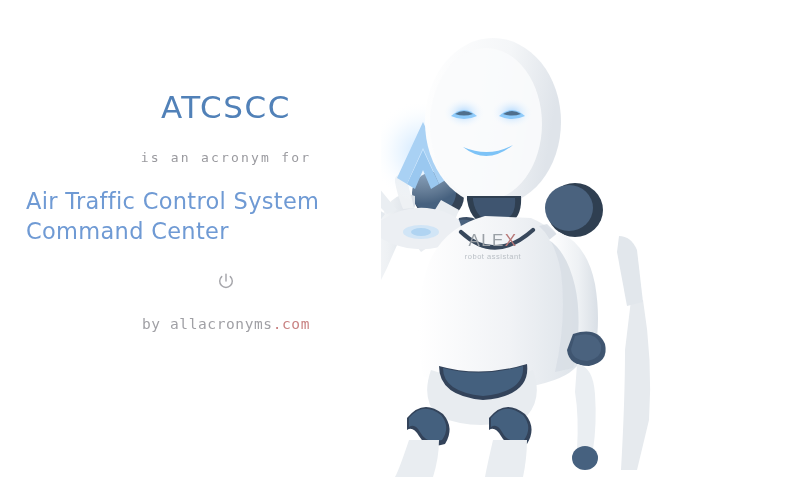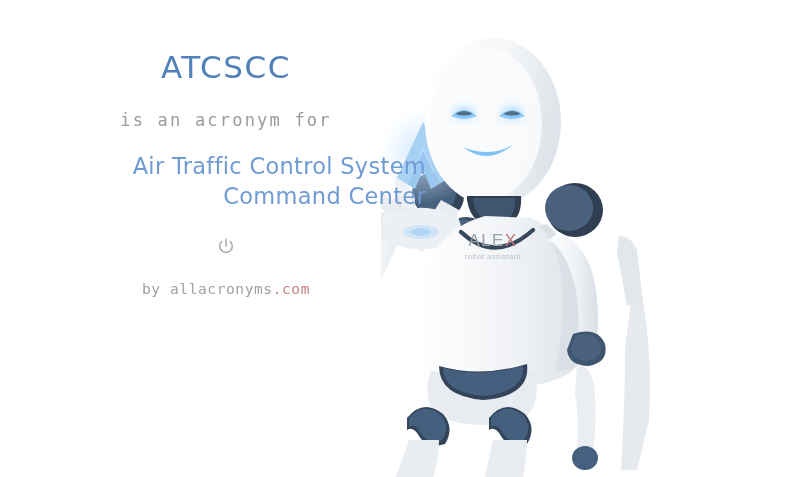--- a/index.html
+++ b/index.html
@@ -23,54 +23,54 @@
   .text-col {
     position: absolute;
     left: 0;
     top: 0;
     width: 452px;
     height: 361px;
     display: flex;
     flex-direction: column;
     align-items: center;
     justify-content: flex-start;
-    padding-top: 52px;
+    padding-top: 92px;
     box-sizing: border-box;
     z-index: 5;
   }
 
   .acronym {
     font-family: "DejaVu Sans", sans-serif;
     font-size: 31px;
     font-weight: 400;
     letter-spacing: 1.6px;
     color: #5181b8;
     line-height: 1;
     margin: 0 0 0 0;
     white-space: nowrap;
   }
 
   .is-acronym-for {
     font-family: "DejaVu Sans Mono", monospace;
-    font-size: 17px;
+    font-size: 13px;
     font-weight: 400;
     letter-spacing: 2.2px;
     color: #9a9a9f;
     margin-top: 27px;
     white-space: nowrap;
   }
 
   .definition {
     font-family: "DejaVu Sans", sans-serif;
     font-size: 22.5px;
     font-weight: 400;
     letter-spacing: 0.3px;
     color: #6f9ad4;
     line-height: 1.32;
-    text-align: right;
+    text-align: left;
     margin-top: 22px;
     max-width: 400px;
   }
 
   .power-icon {
     margin-top: 26px;
     width: 20px;
     height: 20px;
     display: block;
   }

